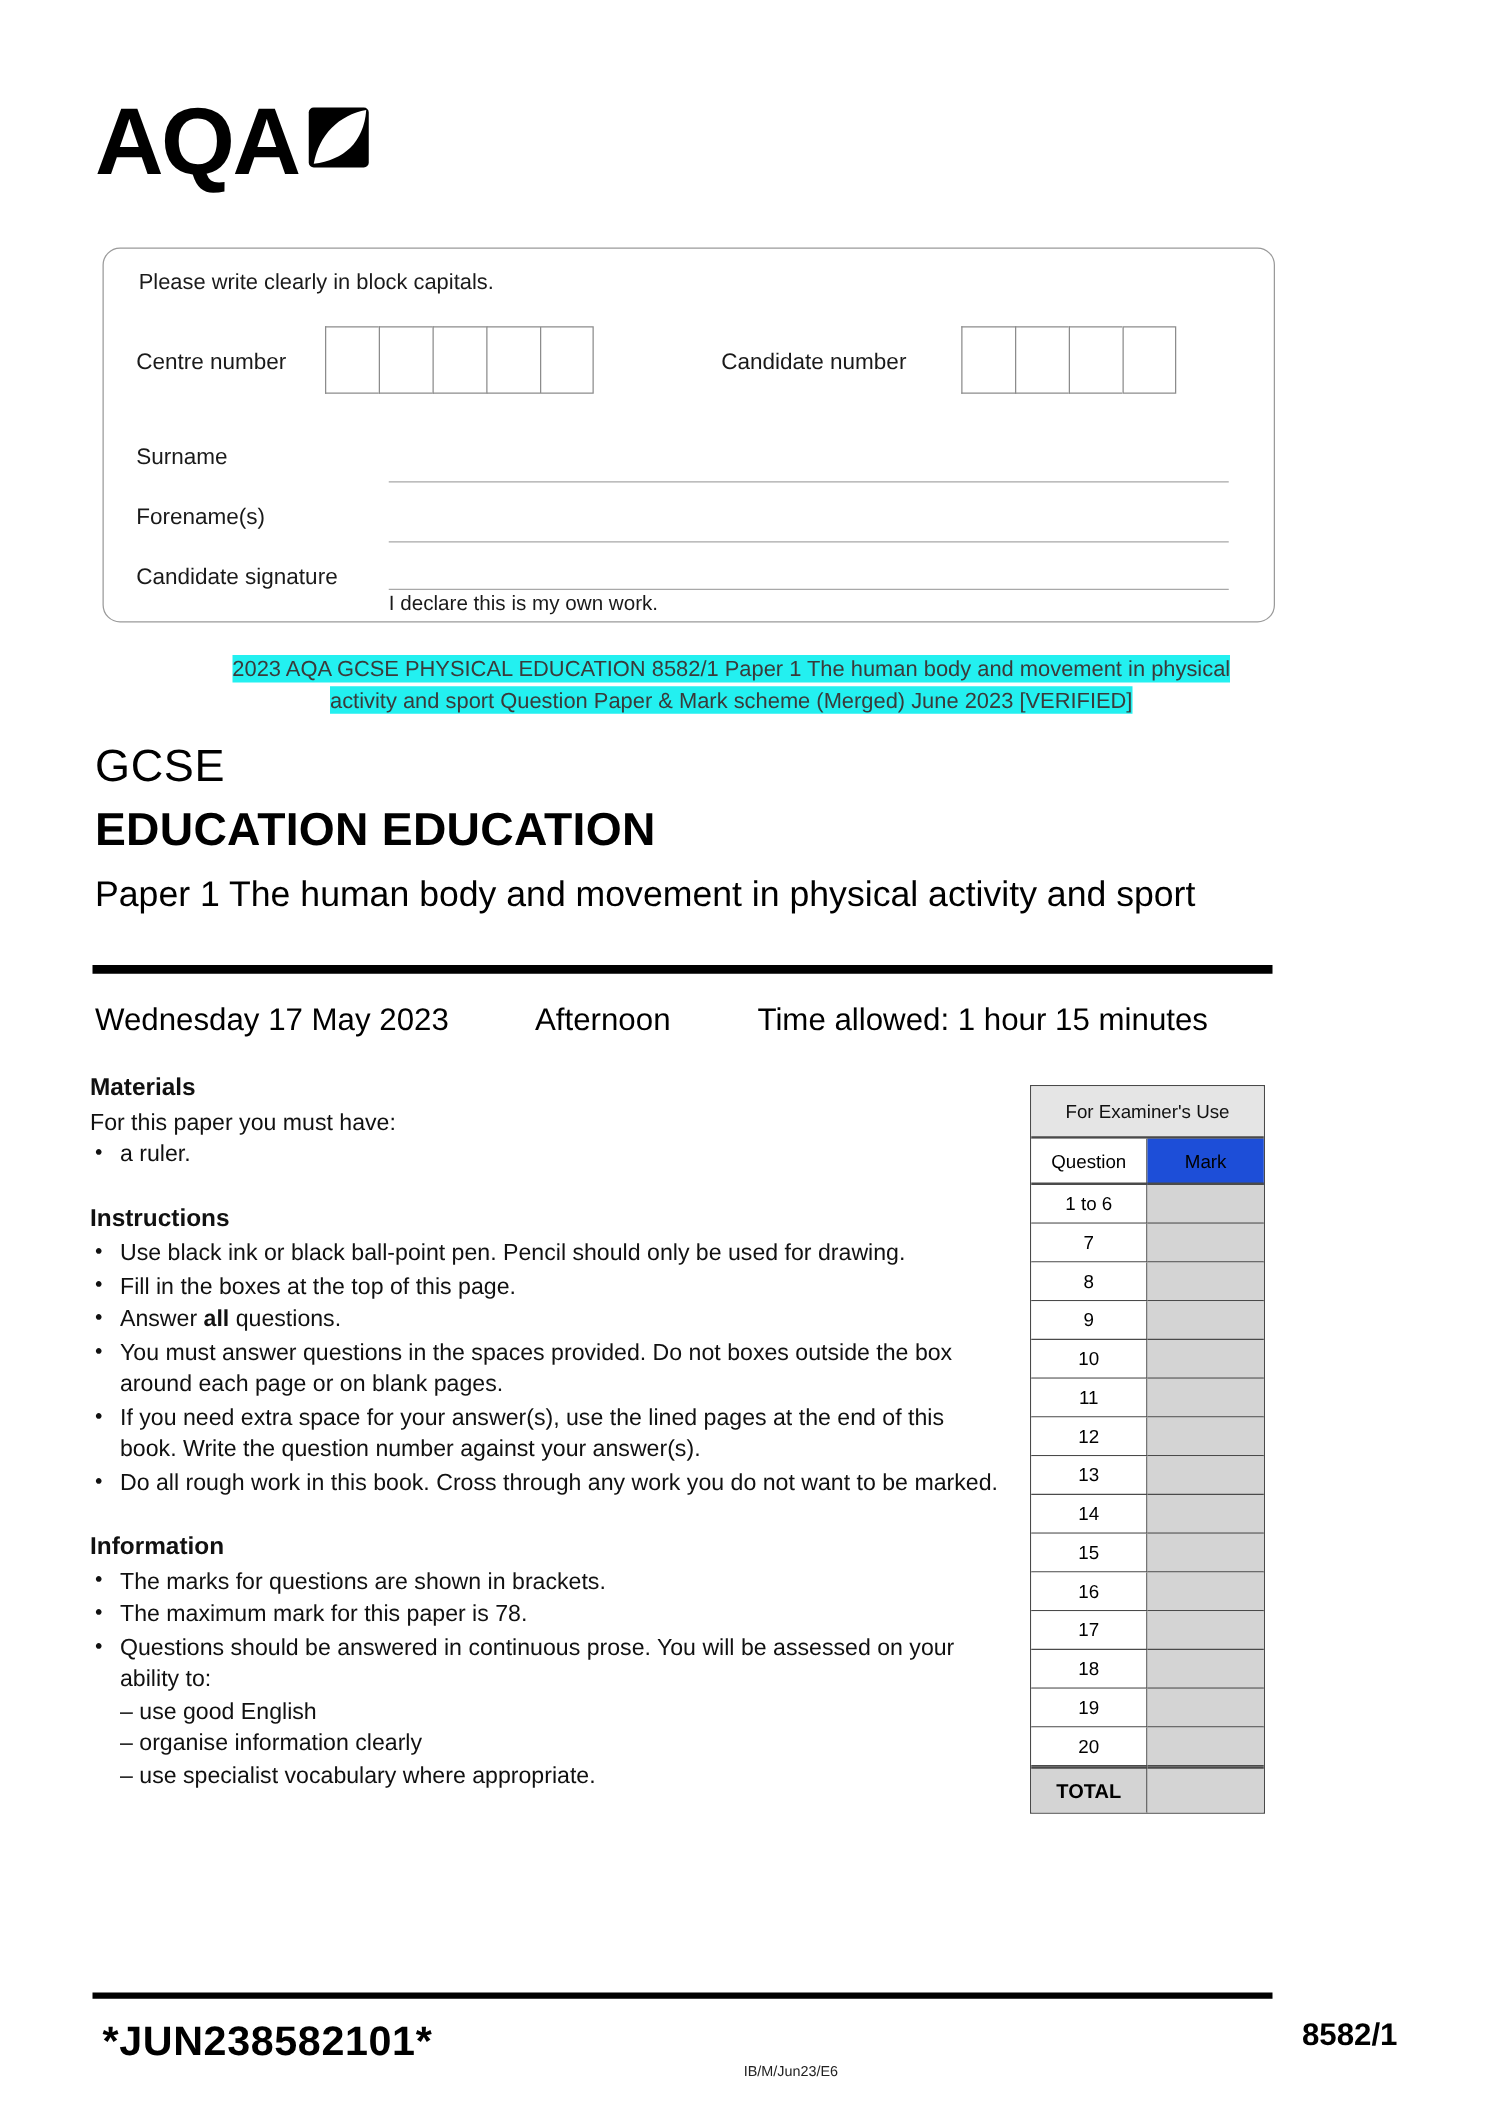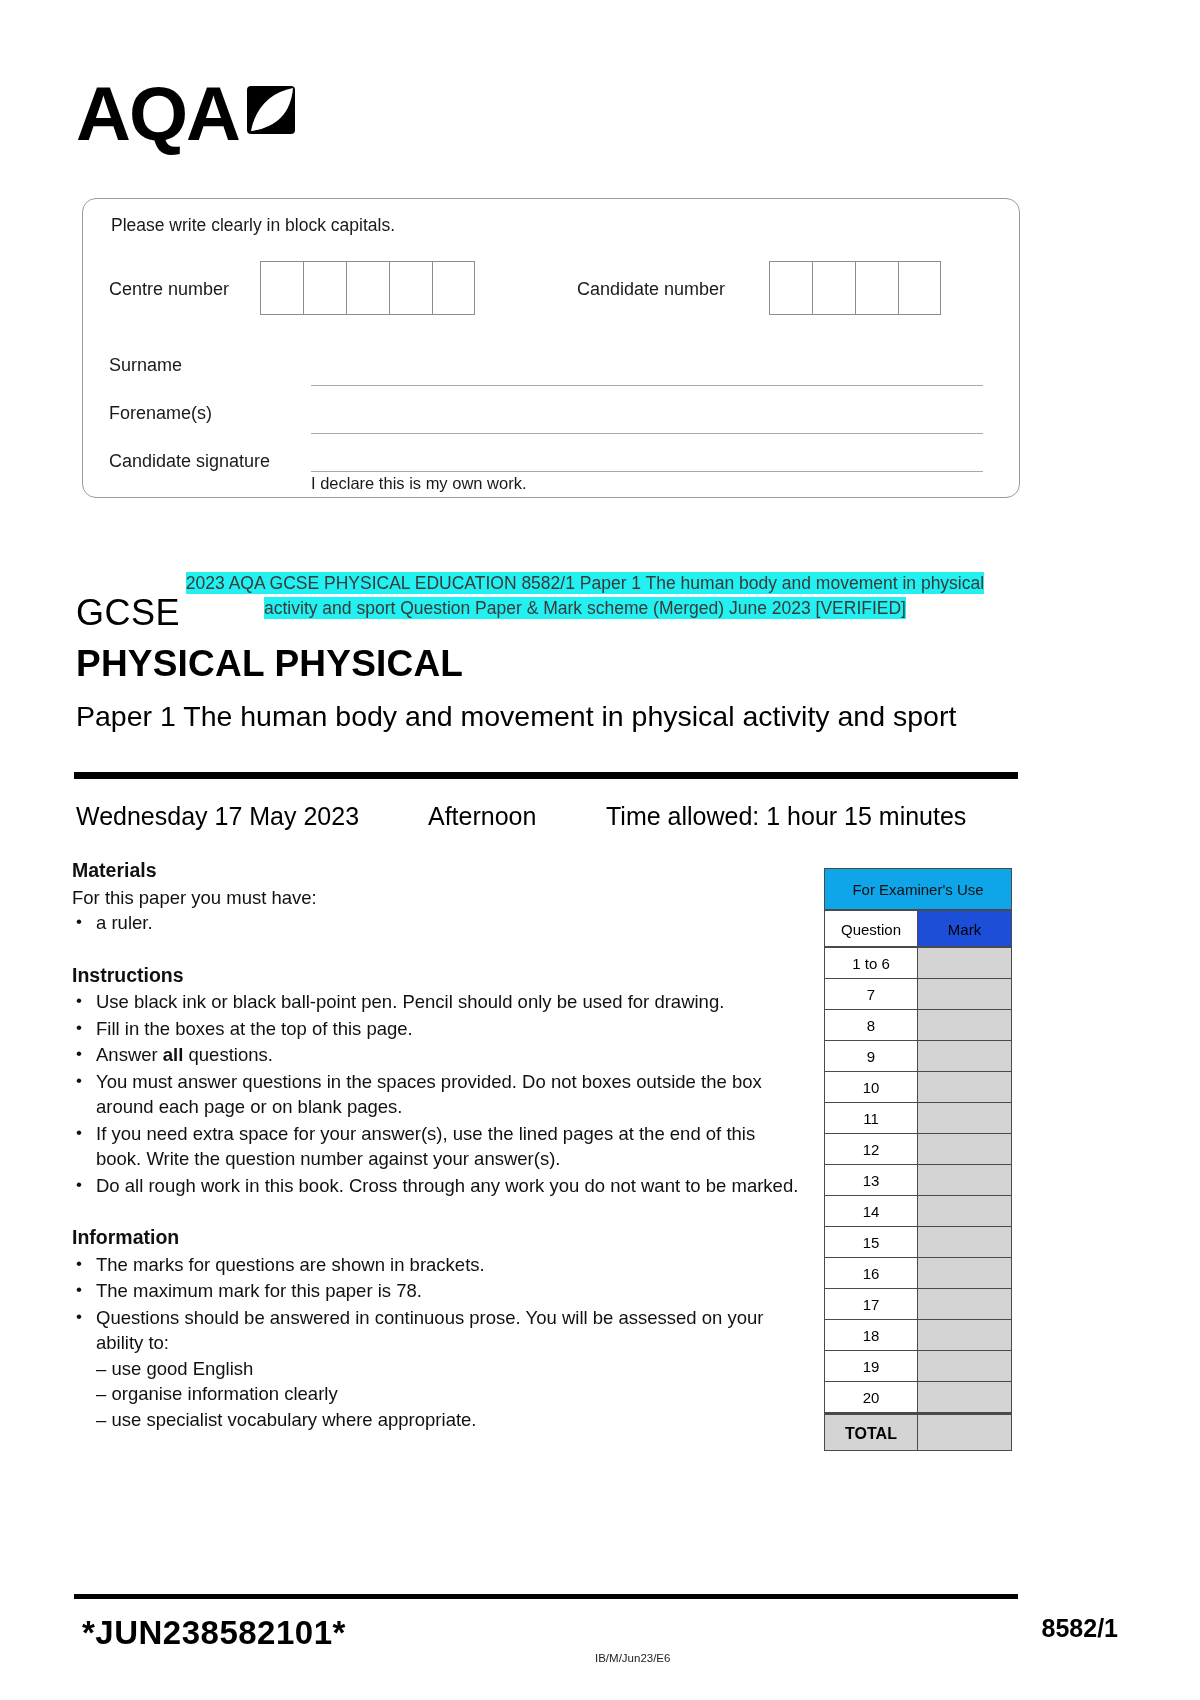--- a/index.html
+++ b/index.html
@@ -110,21 +110,20 @@
   
   .highlight-banner {
     position: absolute;
     left: 170px;
     top: 523px;
     width: 830px;
     text-align: center;
     font-size: 17.5px;
     line-height: 25px;
     color: #3a3a3a;
-    margin-top: 48px;
   }
   .highlight-banner span.hl {
     background: #23f0f0;
     padding: 1px 0;
     box-decoration-break: clone;
     -webkit-box-decoration-break: clone;
   }
 
   
   .t-gcse {
@@ -212,21 +211,21 @@
     width: 188px;
     border: 1px solid #4a4a4a;
     background: #fff;
   }
   .ex-row { display: flex; width: 100%; }
   .ex-title {
     height: 42px;
     line-height: 42px;
     text-align: center;
     font-size: 15px;
-    background: #0ea5e9;
+    background: #e5e5e5;
     border-bottom: 2px solid #4a4a4a;
     color: #111;
   }
   .ex-head-q, .ex-head-m {
     height: 37px;
     line-height: 37px;
     text-align: center;
     font-size: 15px;
     border-bottom: 2px solid #4a4a4a;
   }
@@ -343,21 +342,21 @@
 
       <div class="declare">I declare this is my own work.</div>
     </div>
   </div>
 
   <div class="highlight-banner">
     <span class="hl">2023 AQA GCSE PHYSICAL EDUCATION 8582/1 Paper 1 The human body and movement in physical activity and sport Question Paper &amp; Mark scheme (Merged) June 2023 [VERIFIED]</span>
   </div>
 
   <div class="t-gcse">GCSE</div>
-  <div class="t-subject">PHYSICAL PHYSICAL</div>
+  <div class="t-subject">EDUCATION EDUCATION</div>
   <div class="t-paper">Paper 1 The human body and movement in physical activity and sport</div>
 
   <div class="rule-thick"></div>
 
   <div class="exam-meta">
     <span class="m-date">Wednesday 17 May 2023</span>
     <span class="m-session">Afternoon</span>
     <span class="m-time">Time allowed: 1 hour 15 minutes</span>
   </div>
 

